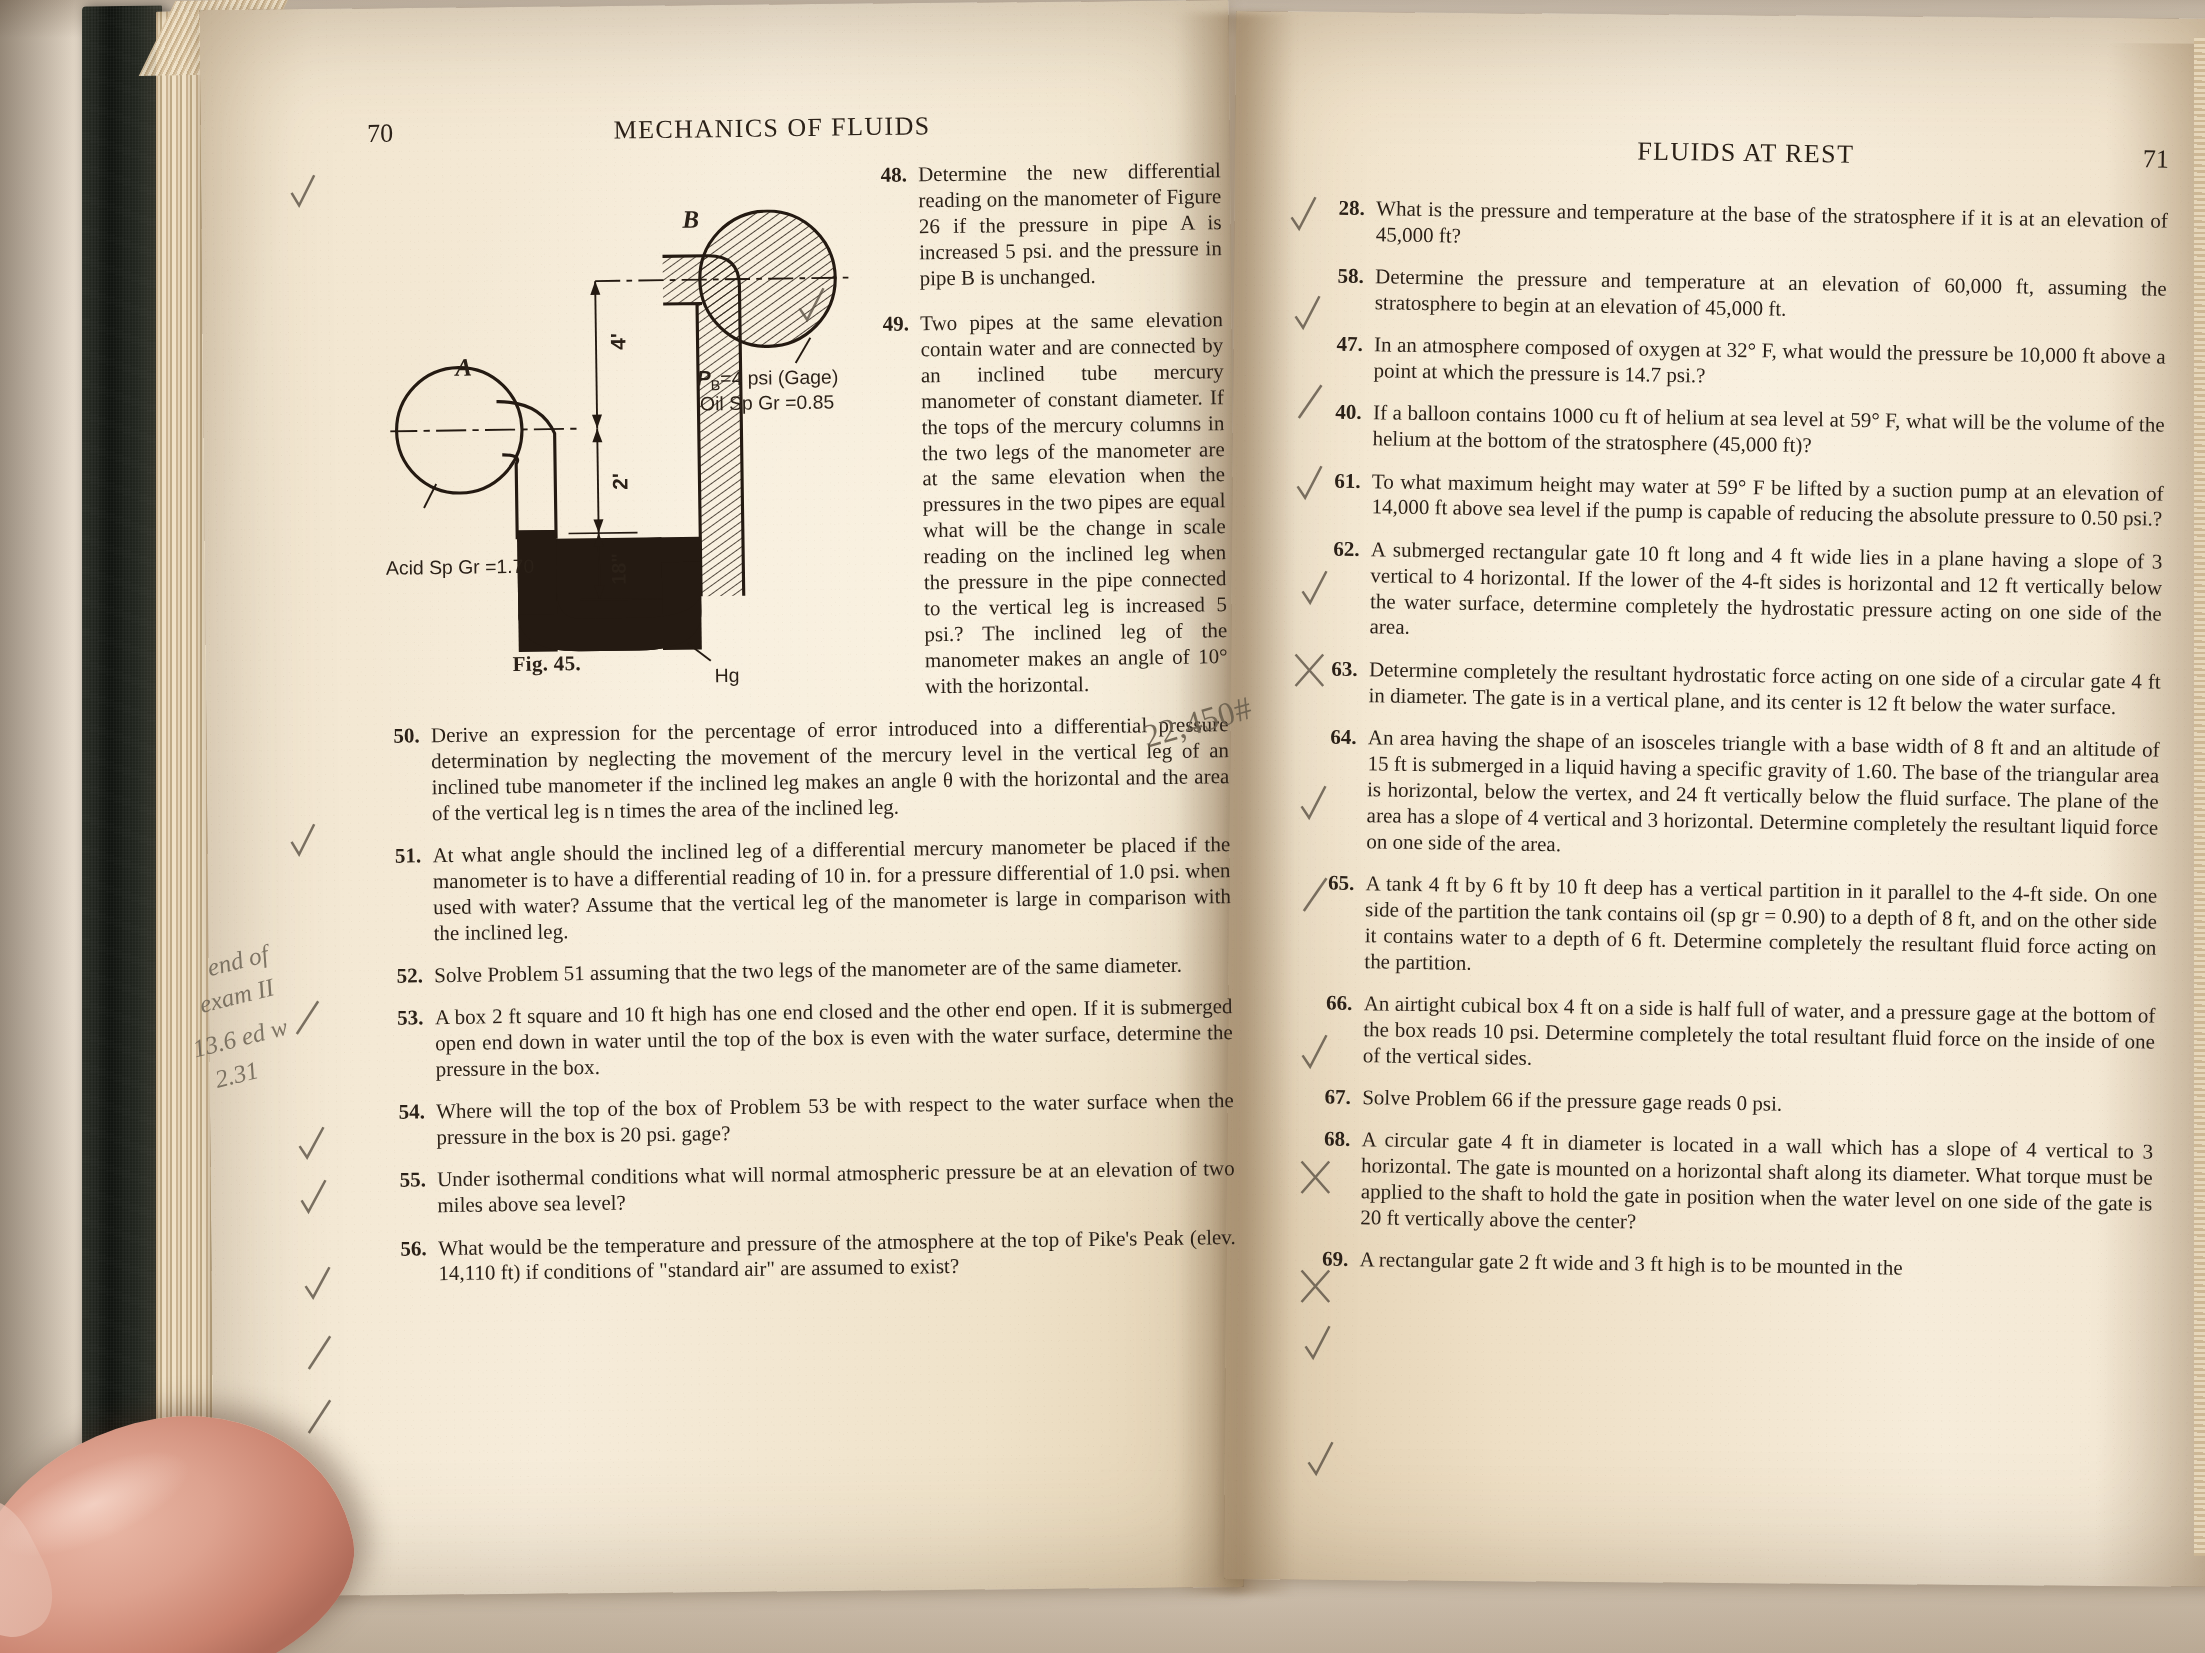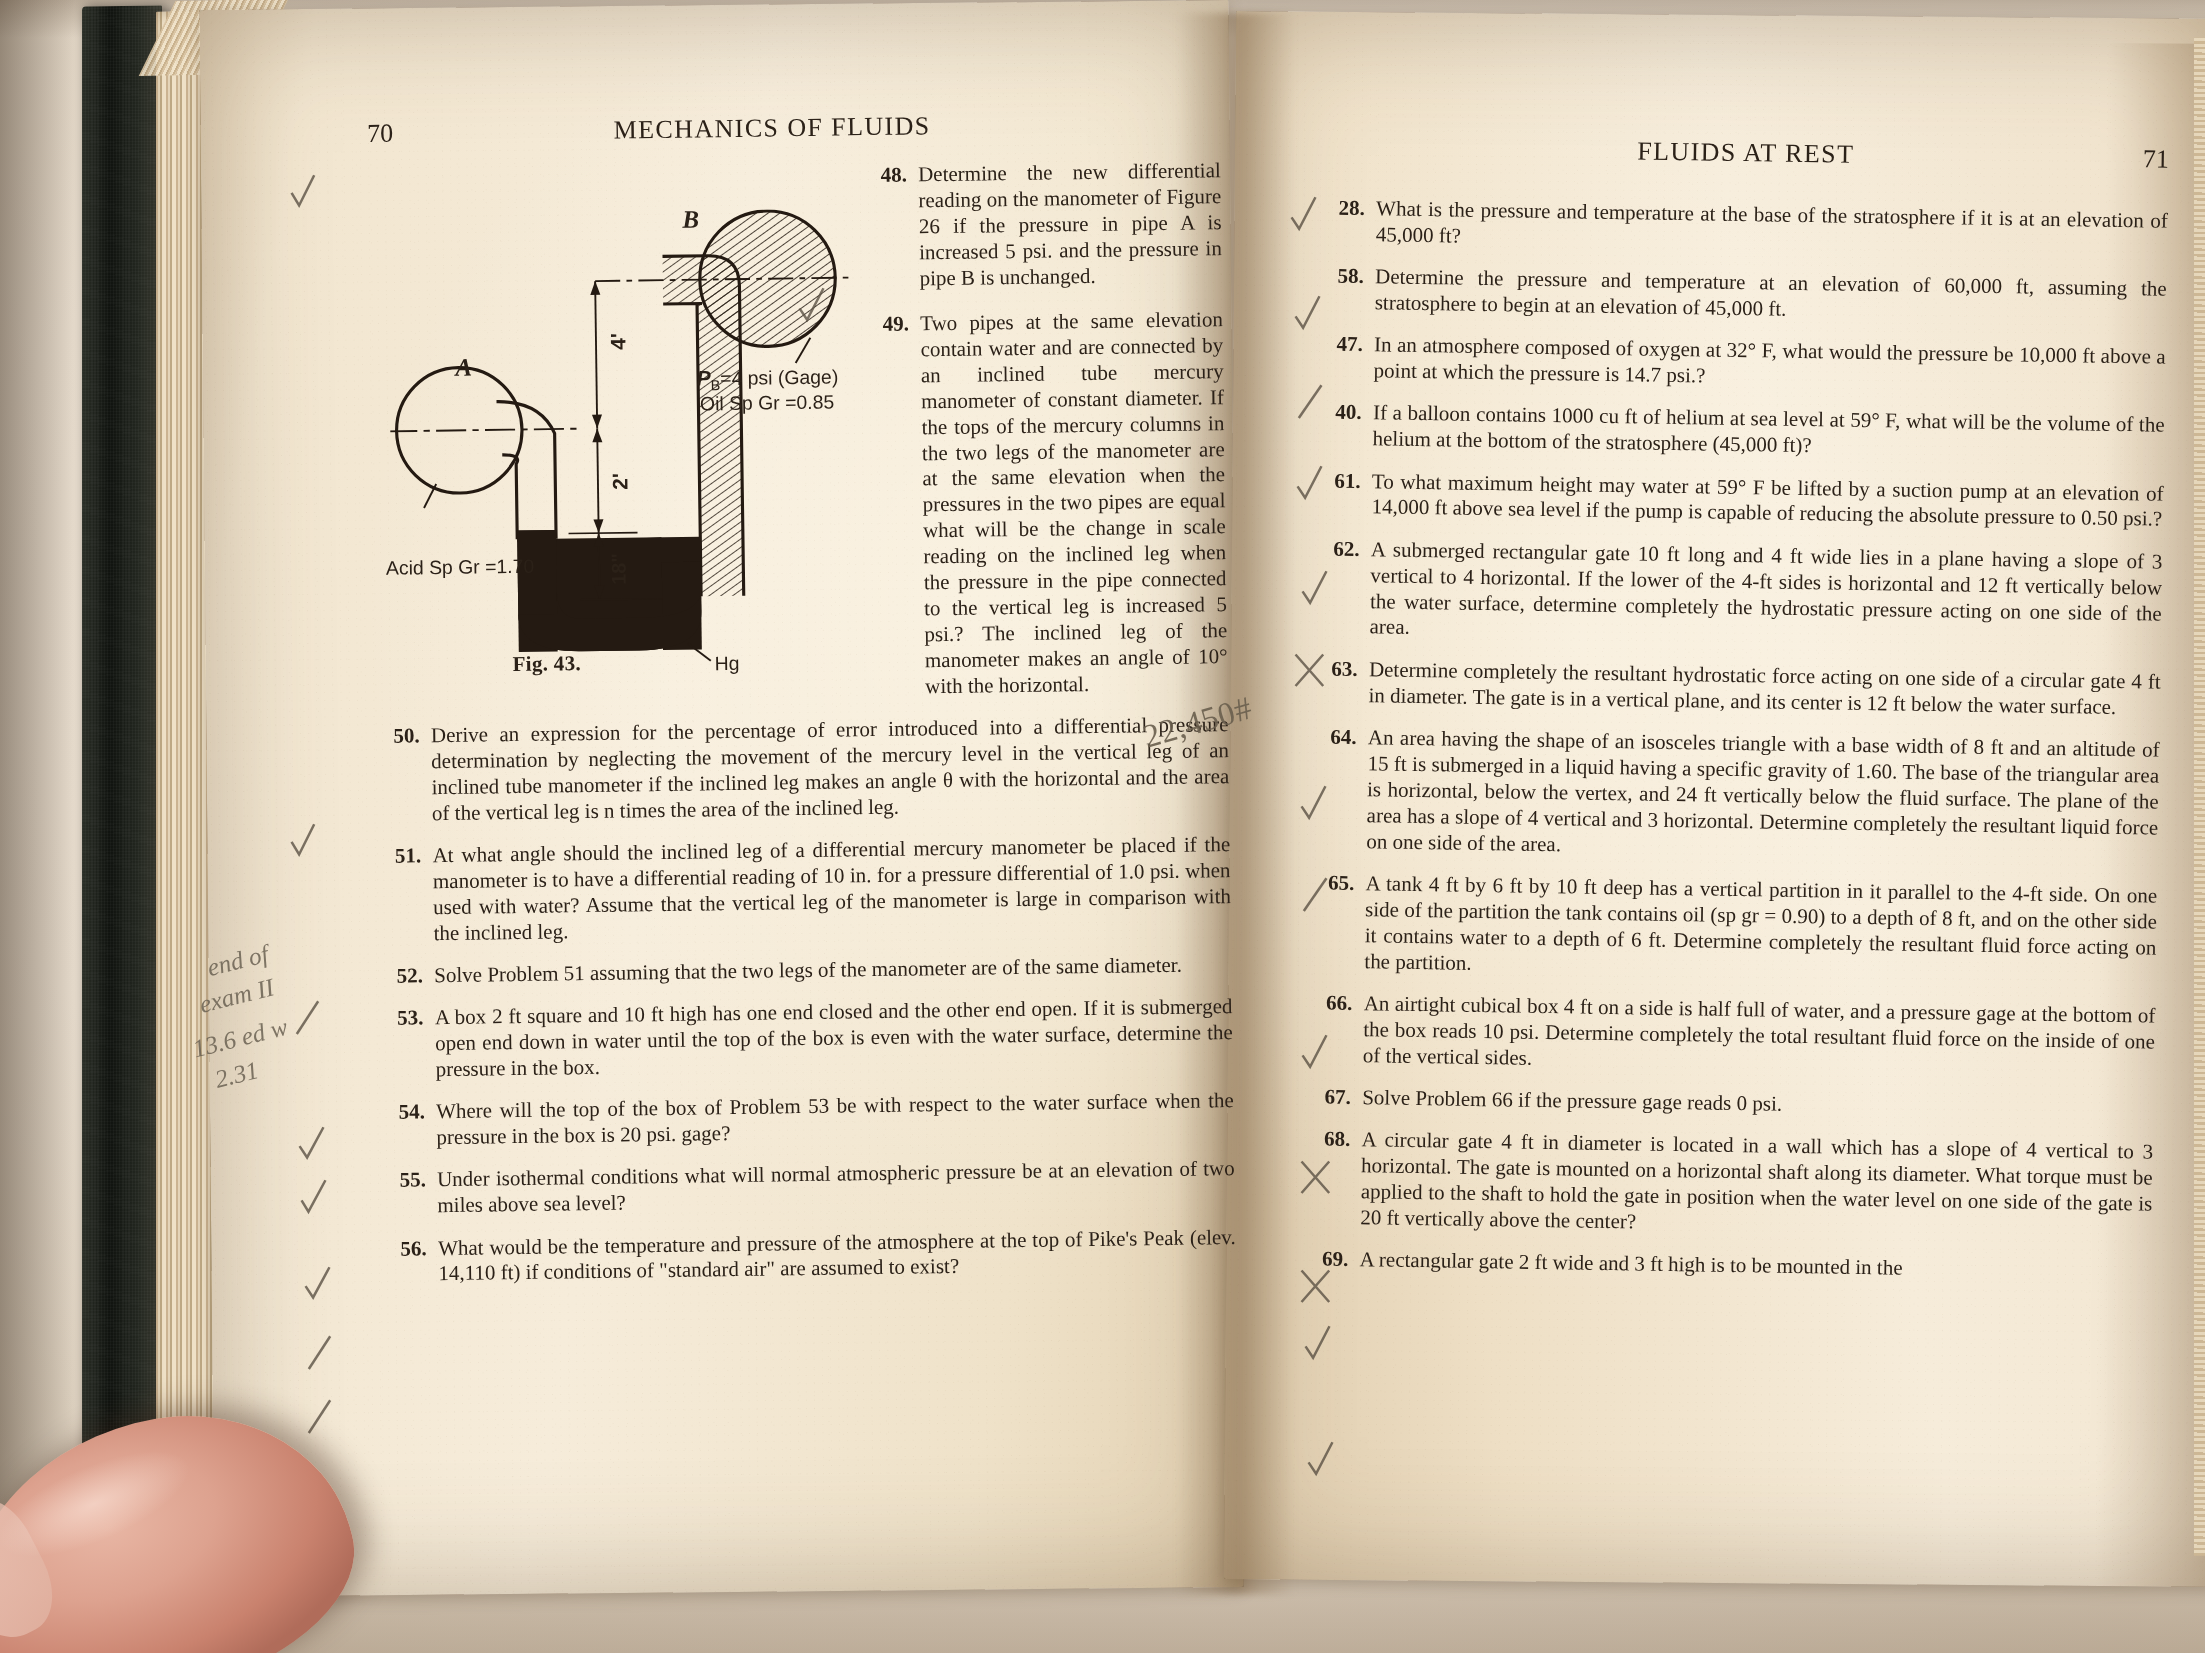--- a/index.html
+++ b/index.html
@@ -302,23 +302,23 @@
 
           <div style="position:absolute;left:307px;top:156px;font-size:19.4px;font-family:'Liberation Sans',sans-serif;white-space:nowrap;">
             <b style="font-size:21px;font-style:italic;">P</b><sub style="font-size:14.4px;">B</sub><span>=4 psi (Gage)</span>
           </div>
           <div style="position:absolute;left:310px;top:182px;font-size:19.4px;font-family:'Liberation Sans',sans-serif;white-space:nowrap;">Oil Sp Gr =0.85</div>
 
           <div style="position:absolute;left:221px;top:118px;font-size:21px;font-weight:bold;font-family:'Liberation Sans',sans-serif;transform:rotate(-90deg);">4'</div>
           <div style="position:absolute;left:221px;top:258px;font-size:21px;font-weight:bold;font-family:'Liberation Sans',sans-serif;transform:rotate(-90deg);">2'</div>
           <div style="position:absolute;left:211px;top:346px;font-size:20px;font-weight:bold;font-family:'Liberation Sans',sans-serif;transform:rotate(-90deg);">18"</div>
 
-          <div style="position:absolute;left:321px;top:442px;font-size:19.4px;font-family:'Liberation Sans',sans-serif;">Hg</div>
-
-          <div class="figcap">Fig. 43.</div>
+          <div style="position:absolute;left:321px;top:454px;font-size:19.4px;font-family:'Liberation Sans',sans-serif;">Hg</div>
+
+          <div class="figcap">Fig. 45.</div>
         </div>
 
         <div class="prob" style="margin-top:21.3px;">
           <span class="num">48.</span>
           <span class="body">Determine the new differential reading on the manometer of Figure 26 if the pressure in pipe A is increased 5 psi. and the pressure in pipe B is unchanged.</span>
         </div>
 
         <div class="prob" style="margin-top:19px;">
           <span class="num">49.</span>
           <span class="body">Two pipes at the same elevation contain water and are connected by an inclined tube mercury manometer of constant diameter. If the tops of the mercury columns in the two legs of the manometer are at the same elevation when the pressures in the two pipes are equal what will be the change in scale reading on the inclined leg when the pressure in the pipe connected to the vertical leg is increased 5 psi.? The inclined leg of the manometer makes an angle of 10° with the horizontal.</span>

